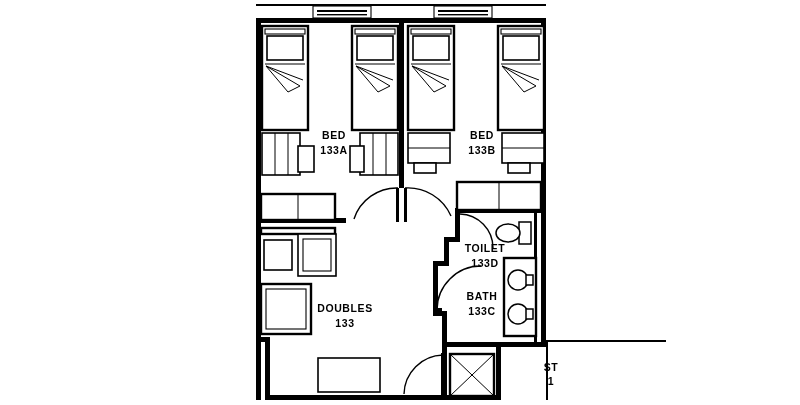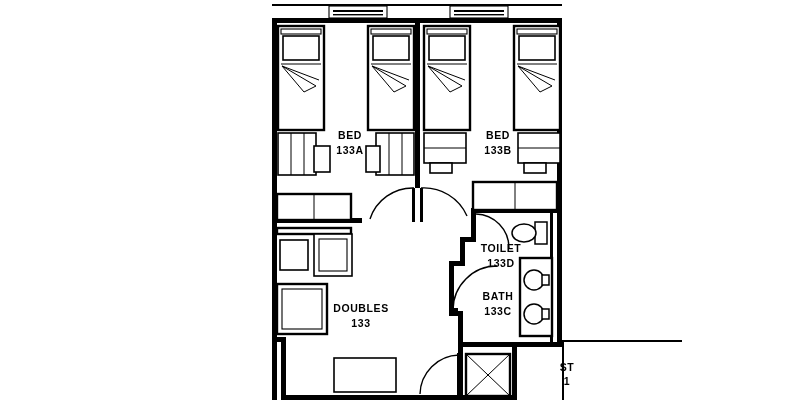--- a/index.html
+++ b/index.html
@@ -11,21 +11,20 @@
     width: 800px;
     height: 405px;
     overflow: hidden;
     font-family: "Liberation Sans", sans-serif;
   }
   #plan-root {
     position: relative;
     width: 657px;
     height: 405px;
     background: #ffffff;
-    margin-left: 16px;
   }
   svg#floorplan {
     display: block;
     width: 800px;
     height: 405px;
   }
   .wall {
     fill: #000000;
   }
   .furn {

